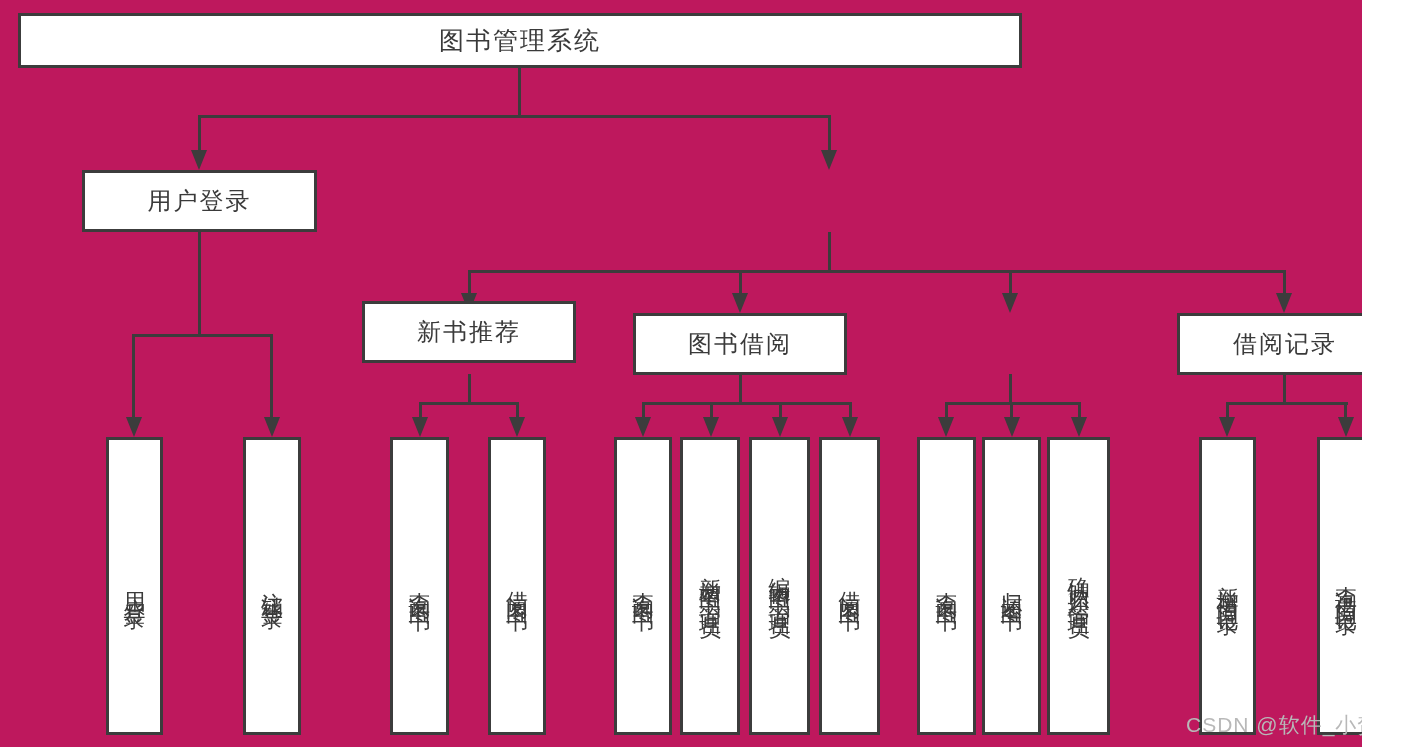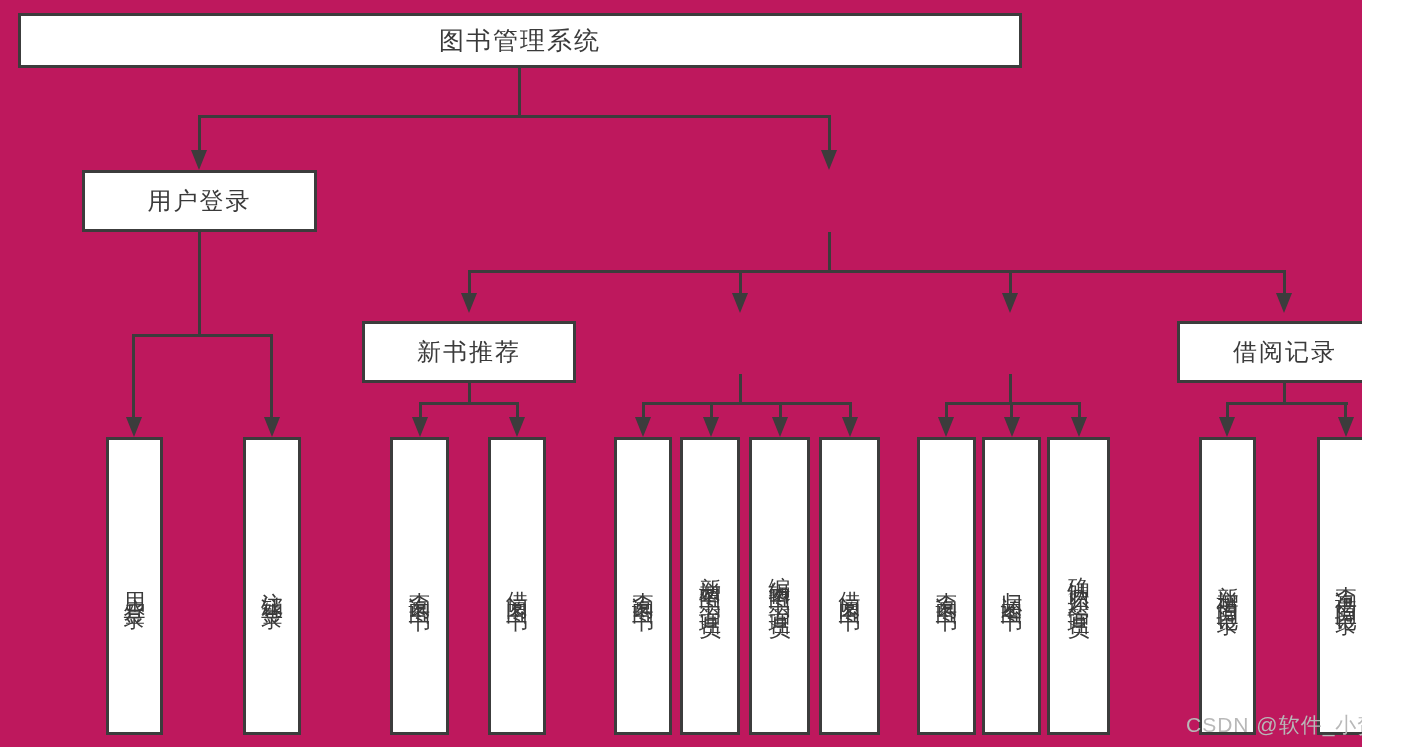--- a/index.html
+++ b/index.html
@@ -123,22 +123,23 @@
   <div class="hline" style="left:1226px;top:402px;width:122px"></div>
   <div class="vline" style="left:1226px;top:402px;height:18px"></div>
   <div class="arr" style="left:1219px;top:417px"></div>
   <div class="vline" style="left:1344px;top:402px;height:18px"></div>
   <div class="arr" style="left:1338px;top:417px"></div>
 
   <div class="hbox root" style="left:18px;top:13px;width:1004px;height:55px">图书管理系统</div>
 
   <div class="hbox" style="left:82px;top:170px;width:235px;height:62px">用户登录</div>
 
-  <div class="hbox" style="left:362px;top:321px;width:214px;height:62px">新书推荐</div>
-  <div class="hbox" style="left:1177px;top:321px;width:216px;height:62px">借阅记录</div>
+  <div class="hbox" style="left:362px;top:301px;width:214px;height:62px">新书推荐</div>
+  <div class="hbox" style="left:633px;top:313px;width:214px;height:62px">图书借阅</div>
+  <div class="hbox" style="left:1177px;top:313px;width:216px;height:62px">借阅记录</div>
 
   <div class="vbox" style="left:106px;top:437px;width:57px;height:298px">用户登录</div>
   <div class="vbox" style="left:243px;top:437px;width:58px;height:298px">注销登录</div>
 
   <div class="vbox" style="left:390px;top:437px;width:59px;height:298px">查询图书</div>
   <div class="vbox" style="left:488px;top:437px;width:58px;height:298px">借阅图书</div>
 
   <div class="vbox" style="left:614px;top:437px;width:58px;height:298px">查询图书</div>
   <div class="vbox" style="left:680px;top:437px;width:60px;height:298px">新增图书（管理员）</div>
   <div class="vbox" style="left:749px;top:437px;width:61px;height:298px">编辑图书（管理员）</div>

